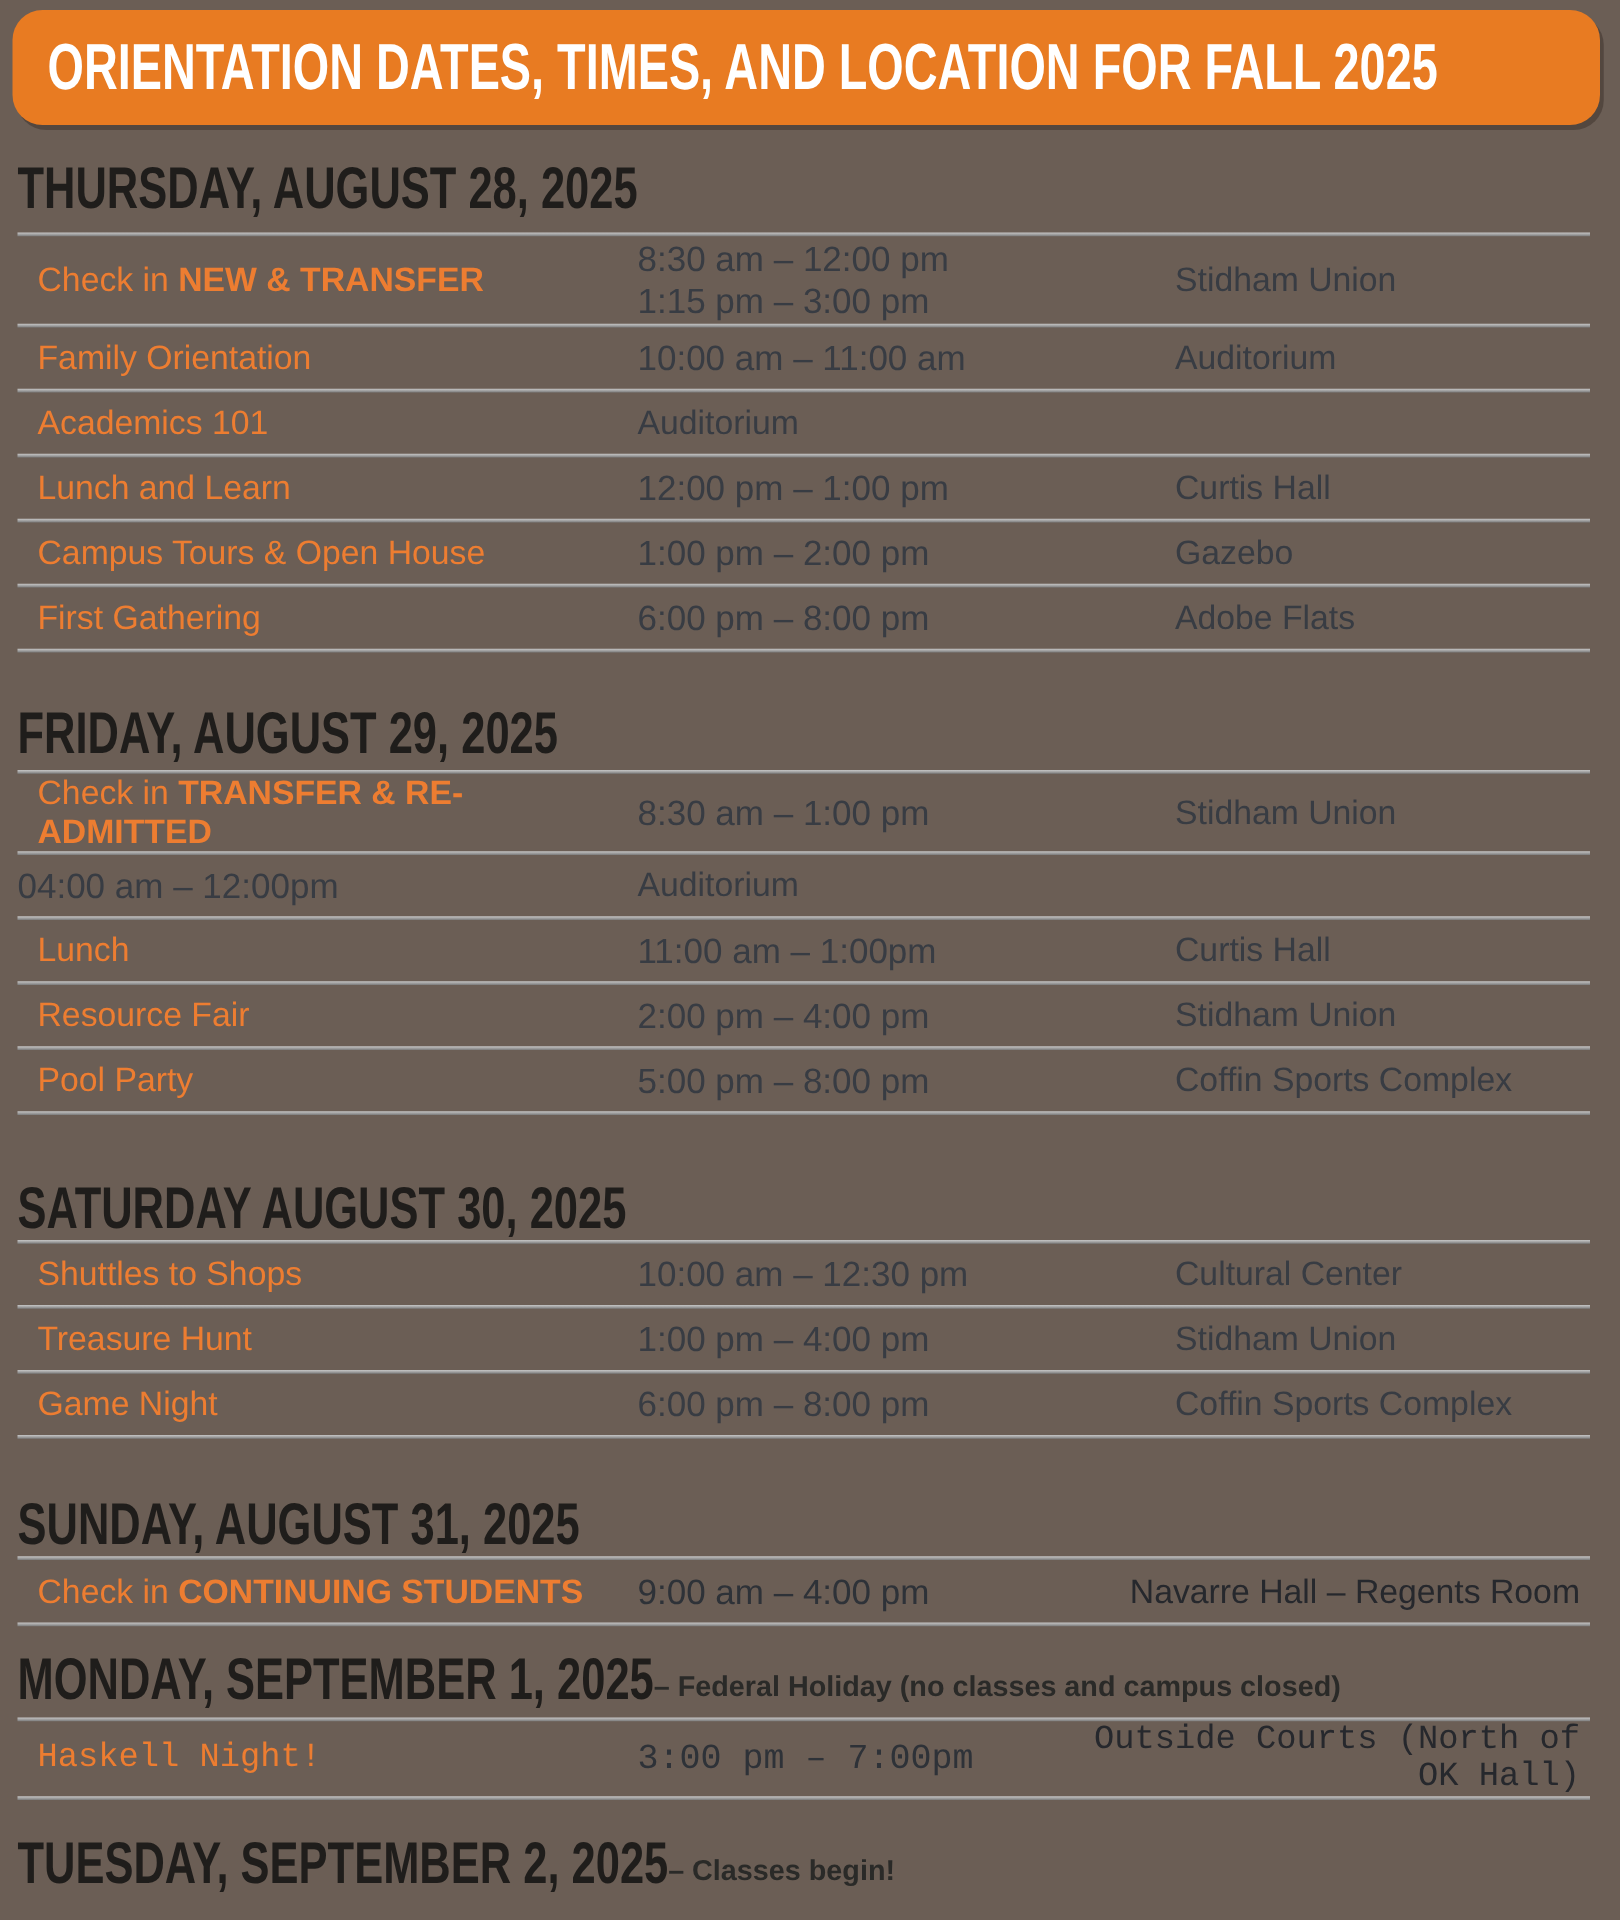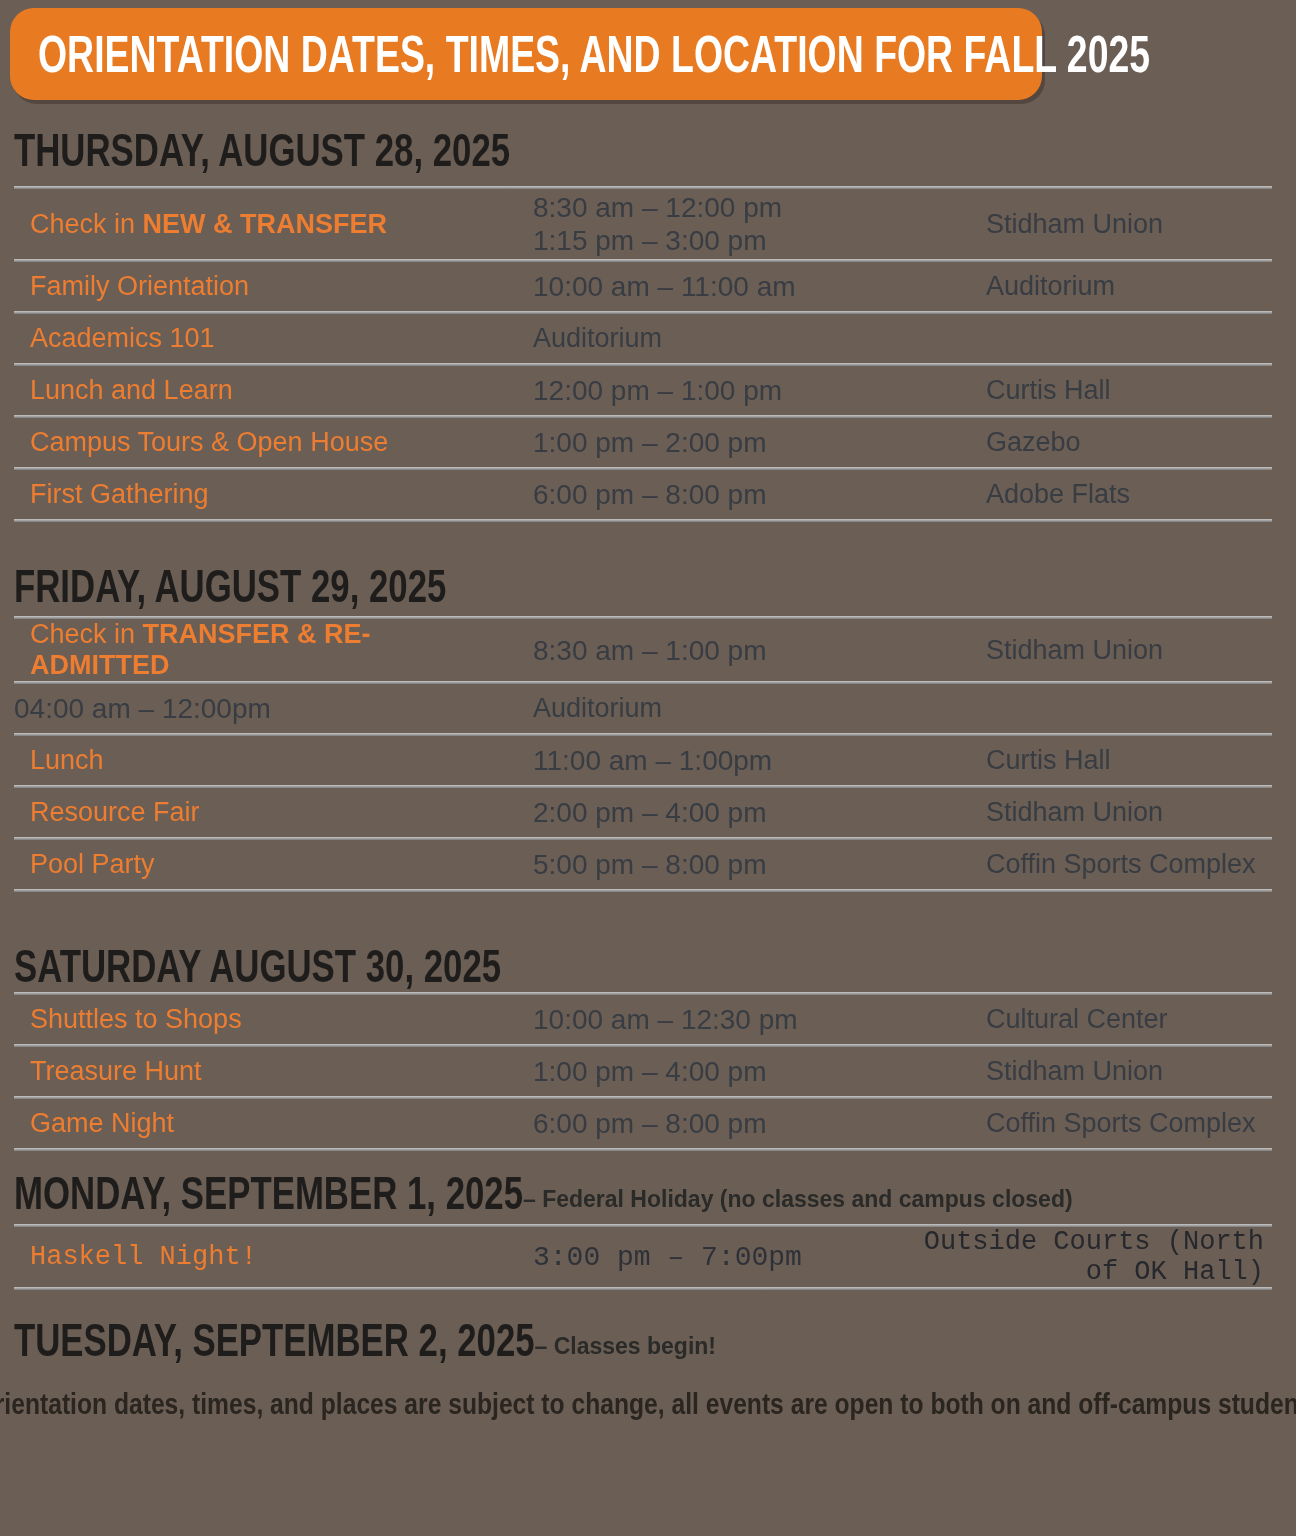--- a/index.html
+++ b/index.html
@@ -7,37 +7,37 @@
     width:1296px;height:1536px;
     background:#6B5E55;
     font-family:"Liberation Sans",sans-serif;
     overflow:hidden;
   }
   
   .cond{display:inline-block;transform-origin:left center;white-space:nowrap;}
 
   .banner{
     box-sizing:border-box;
-    width:1032px;height:92px;
+    width:1270px;height:92px;
     margin:8px 0 0 10px;
     background:#E87B22;
     border-radius:24px;
     display:flex;align-items:center;
     padding-left:28px;
     box-shadow:3px 4px 0 rgba(40,30,22,0.35);
   }
   .banner-title{color:#FFFFFF;font-size:52px;font-weight:bold;}
 
   .day{margin:0;}
   .day-heading{margin:0 0 0 14px;font-size:47px;line-height:44px;font-weight:bold;color:#1F1D1B;}
   .heading-suffix{font-size:23px;font-weight:bold;color:#2A2A28;vertical-align:2px;}
 
   .table{margin-left:14px;width:1258px;}
   .hline{height:3px;background:linear-gradient(180deg,#C6C6C6 0%,#9E9E9E 55%,#7A7A7A 100%);}
-  .row{display:grid;grid-template-columns:496px 430px 1fr;align-items:center;min-height:49px;gap:23px;}
+  .row{display:grid;grid-template-columns:496px 430px 1fr;align-items:center;min-height:49px;}
   .row.tall{min-height:70px;}
   .cell.event{padding-left:16px;color:#ED7D31;font-size:27px;}
   .cell.event b{font-weight:bold;}
   .cell.time{font-size:28px;color:#383C43;line-height:33px;}
   .cell.loc{font-size:27px;color:#383C43;}
 
   
   .day.thursday{margin-top:28px;}
   .day.thursday .table{margin-top:14px;}
   .day.friday{margin-top:42px;}
@@ -187,20 +187,34 @@
         <div class="row">
           <div class="cell event"><span>Game Night</span></div>
           <div class="cell time">
             <div>6:00 pm – 8:00 pm</div>
           </div>
           <div class="cell loc">Coffin Sports Complex</div>
         </div>
         <div class="hline"></div>
       </div>
     </section>
+    <section class="day sunday">
+      <h2 class="day-heading"><span class="cond" style="transform: scaleX(0.74); margin-right: -158.08px;">SUNDAY, AUGUST 31, 2025</span></h2>
+      <div class="table">
+        <div class="hline"></div>
+        <div class="row">
+          <div class="cell event"><span>Check in </span><b>CONTINUING STUDENTS</b></div>
+          <div class="cell time">
+            <div>9:00 am – 4:00 pm</div>
+          </div>
+          <div class="cell loc">Navarre Hall – Regents Room</div>
+        </div>
+        <div class="hline"></div>
+      </div>
+    </section>
     <section class="day monday">
       <h2 class="day-heading"><span class="cond" style="transform: scaleX(0.74); margin-right: -178.88px;">MONDAY, SEPTEMBER 1, 2025 </span><span class="heading-suffix">– Federal Holiday (no classes and campus closed)</span></h2>
       <div class="table">
         <div class="hline"></div>
         <div class="row">
           <div class="cell event"><span>Haskell Night!</span></div>
           <div class="cell time">
             <div>3:00 pm – 7:00pm</div>
           </div>
           <div class="cell loc">Outside Courts (North of OK Hall)</div>

